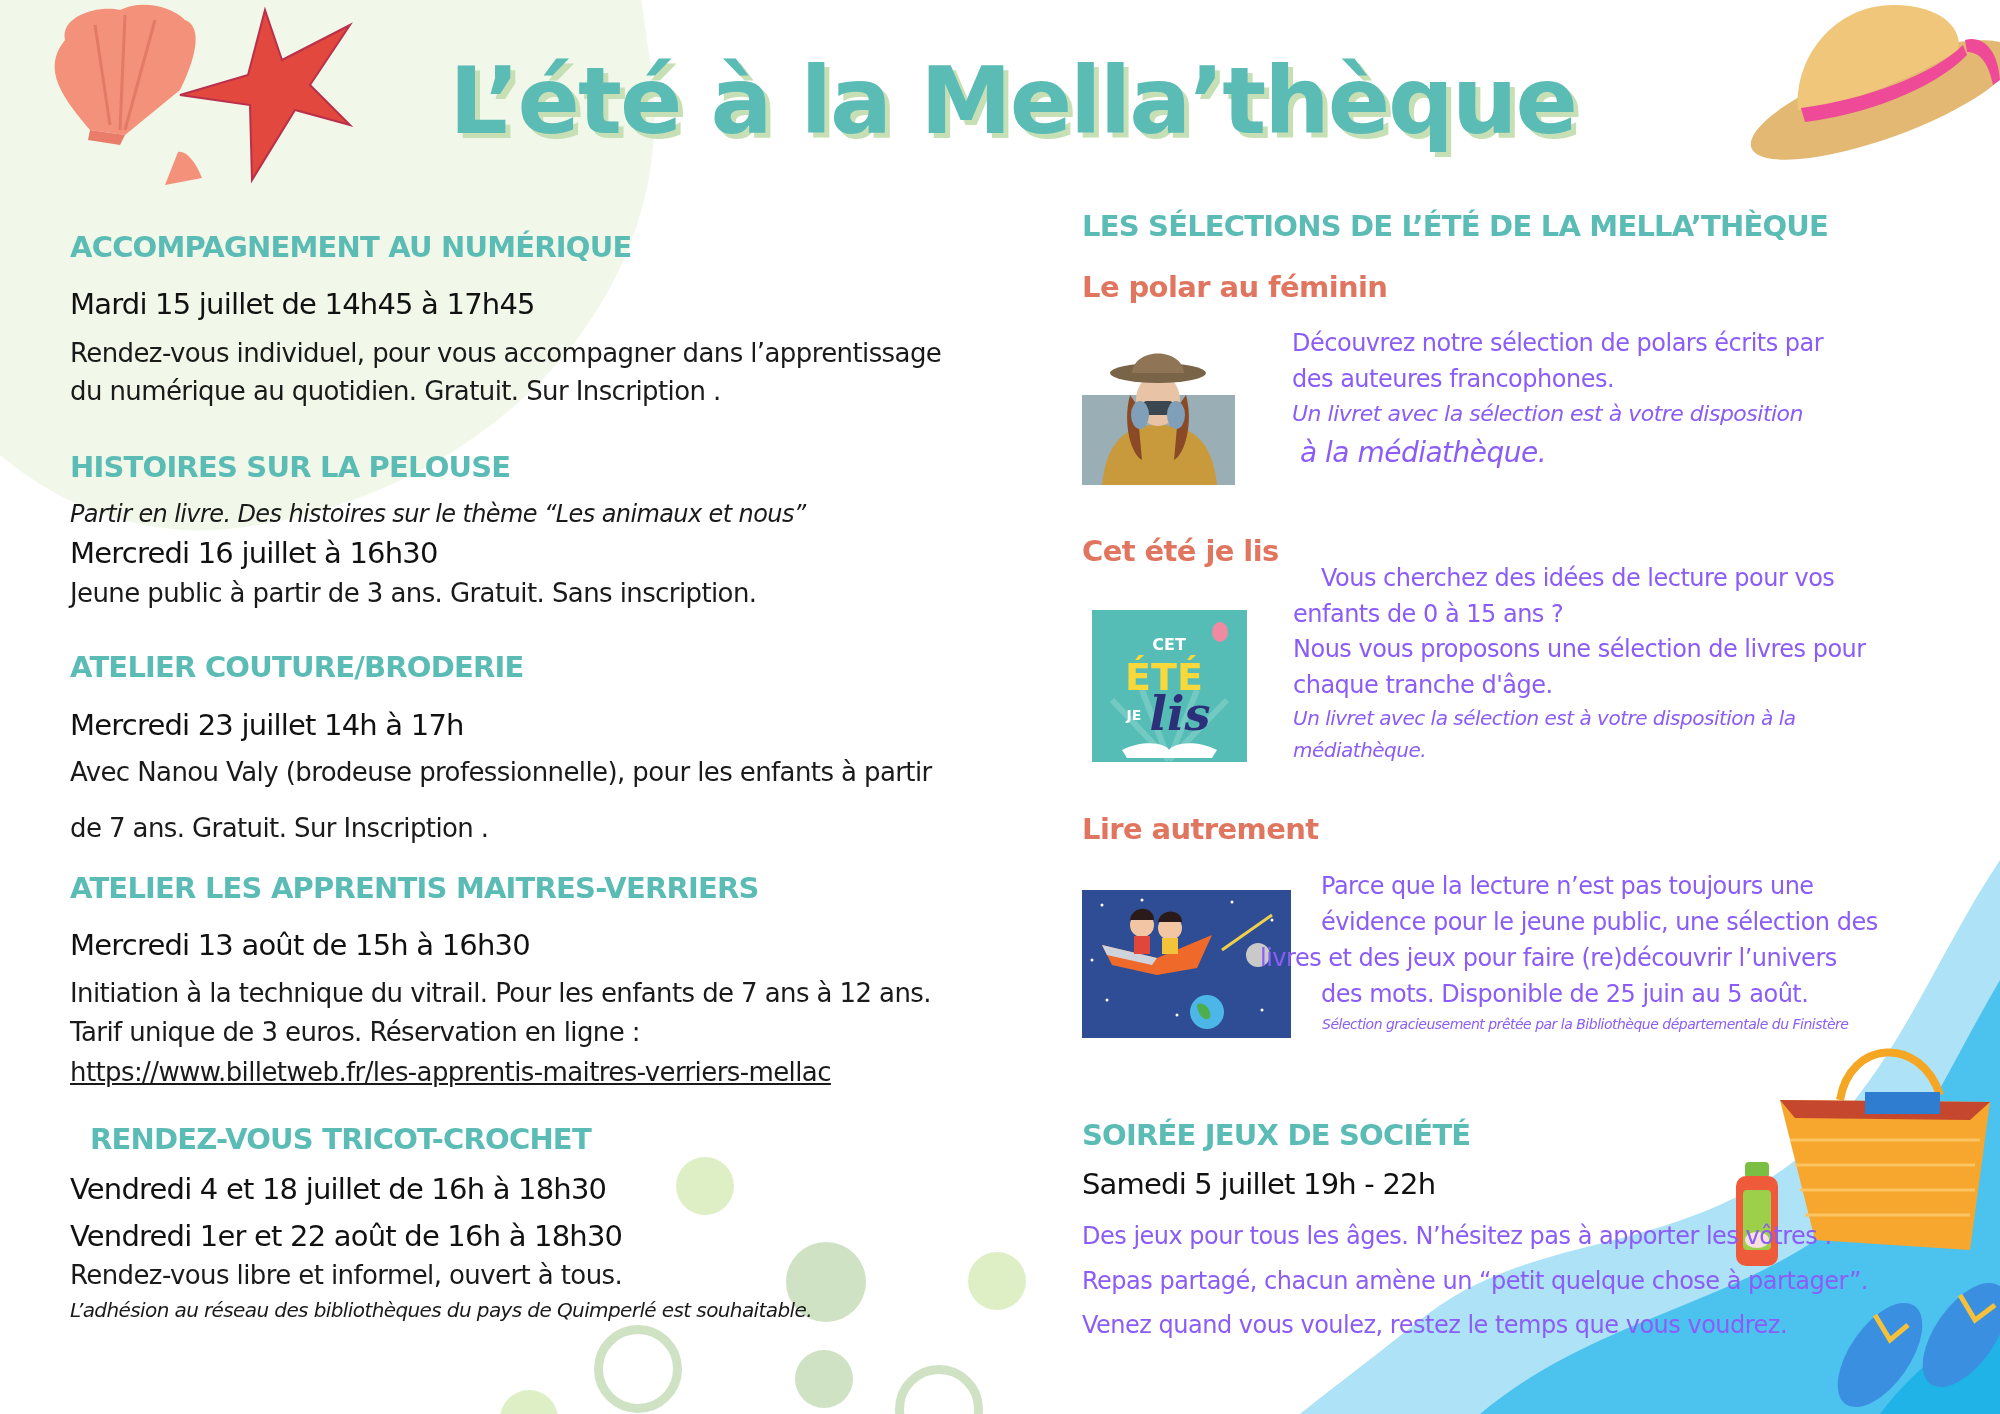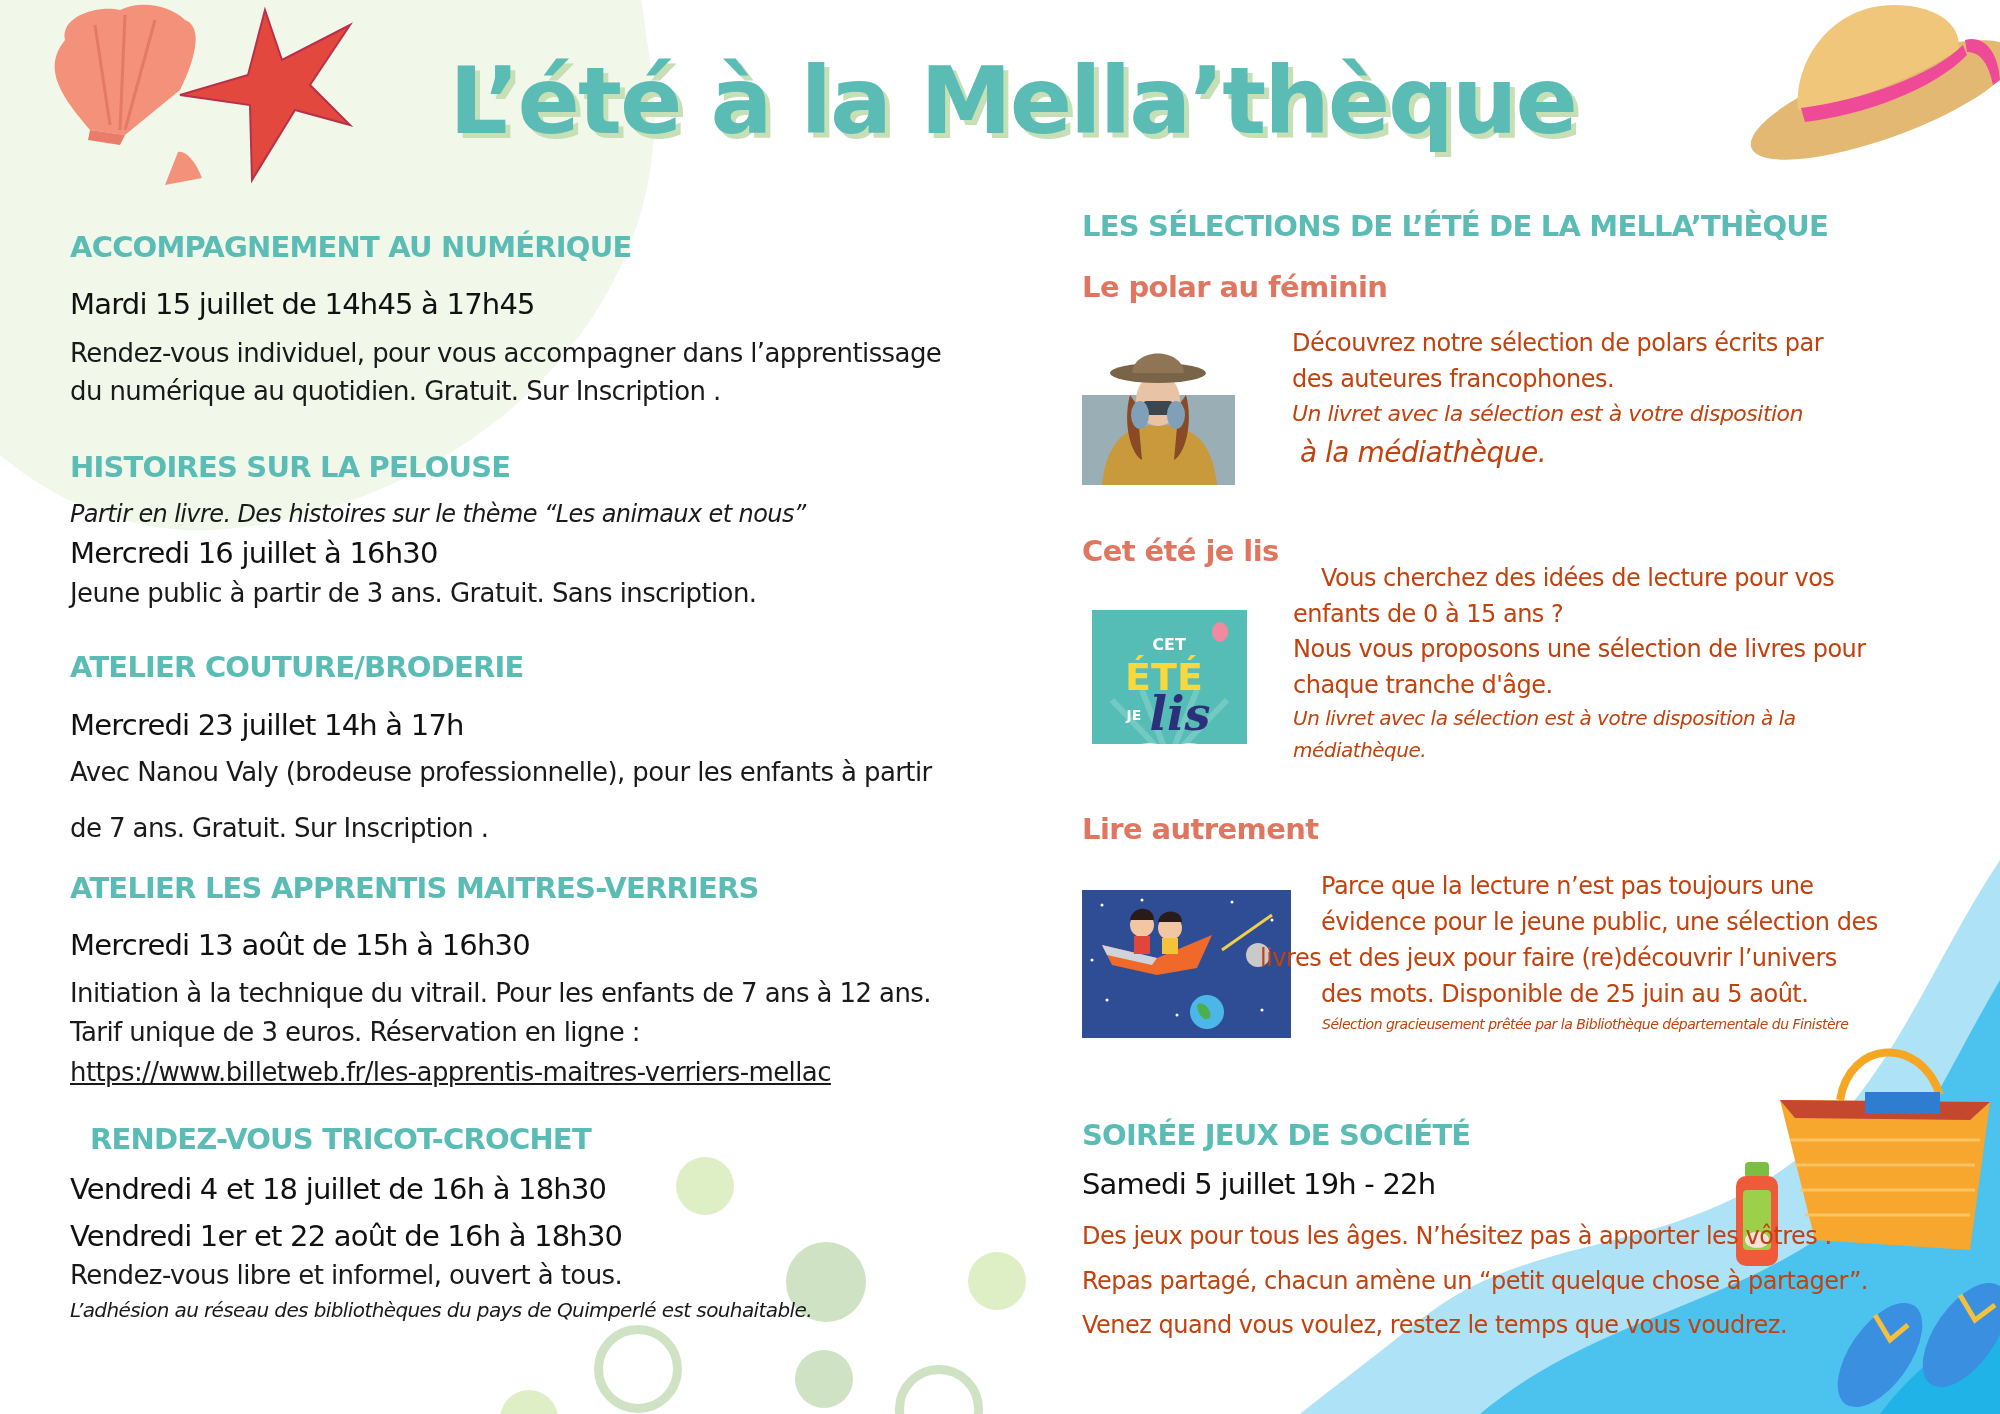--- a/index.html
+++ b/index.html
@@ -4,21 +4,21 @@
 <style>
   html, body { margin:0; padding:0; }
   body { width:2000px; height:1414px; position:relative; overflow:hidden; background:#ffffff; font-family:"DejaVu Sans", sans-serif; color:#111; }
   .abs { position:absolute; }
   .blob-tl { position:absolute; left:-120px; top:-200px; width:780px; height:720px; background:#f1f7e9; border-radius:0 0 60% 40% / 0 0 55% 45%; transform:rotate(-8deg); }
   .title { position:absolute; left:0; width:2000px; top:48px; text-align:center; font-family:"DejaVu Sans", sans-serif; font-weight:bold; font-size:92px; letter-spacing:-2px; color:#5bbcb5; text-shadow:5px 5px 0 #c7dfb4; white-space:nowrap; padding-left:25px; box-sizing:border-box; }
   .h-teal { position:absolute; font-family:"DejaVu Sans", sans-serif; font-weight:bold; font-size:29px; color:#5bbcb5; letter-spacing:-0.8px; white-space:nowrap; }
   .h-coral { position:absolute; font-family:"DejaVu Sans", sans-serif; font-weight:bold; font-size:29px; color:#e07660; letter-spacing:-0.6px; white-space:nowrap; }
   .date { position:absolute; font-family:"DejaVu Sans", sans-serif; font-weight:normal; font-size:29px; color:#111; letter-spacing:-0.8px; white-space:nowrap; }
   .body { position:absolute; font-family:"DejaVu Sans", sans-serif; font-size:26px; color:#1a1a1a; letter-spacing:-0.6px; white-space:nowrap; }
-  .body-r { position:absolute; font-family:"DejaVu Sans", sans-serif; font-size:24px; color:#c2410c; letter-spacing:-0.5px; white-space:nowrap; }
+  .body-r { position:absolute; font-family:"DejaVu Sans", sans-serif; font-size:24px; color:#8b5cf6; letter-spacing:-0.5px; white-space:nowrap; }
   .ital { font-style:italic; }
   .small { font-size:20px; }
   .tiny { font-size:14px; }
   .link { text-decoration:underline; color:#1a1a1a; cursor:pointer; }
   .thumb { position:absolute; overflow:hidden; }
   .dot { position:absolute; border-radius:50%; }
   .ring { position:absolute; border-radius:50%; border:9px solid #cfe3c4; background:transparent; box-sizing:border-box; }
 </style>
 </head>
 <body>
@@ -137,21 +137,21 @@
       <ellipse cx="58" cy="80" rx="9" ry="14" fill="#7fa0b8"></ellipse>
       <ellipse cx="94" cy="80" rx="9" ry="14" fill="#7fa0b8"></ellipse>
     </svg>
   </div>
   <div class="body-r" style="left:1292px; top:329px;">Découvrez notre sélection de polars écrits par</div>
   <div class="body-r" style="left:1292px; top:365px;">des auteures francophones.</div>
   <div class="body-r ital" style="left:1292px; top:401px; font-size:22px;">Un livret avec la sélection est à votre disposition</div>
   <div class="body-r ital" style="left:1300px; top:436px; font-size:28px;">à la médiathèque.</div>
 
   <div class="h-coral" style="left:1082px; top:534px;">Cet été je lis</div>
-  <div class="thumb" style="left:1092px; top:610px; width:155px; height:134px; background:#56bdb6;">
+  <div class="thumb" style="left:1092px; top:610px; width:155px; height:152px; background:#56bdb6;">
     <svg width="155" height="155" viewBox="0 0 155 155">
       <g stroke="#7fd0c9" stroke-width="6" opacity="0.7">
         <line x1="77" y1="150" x2="20" y2="90"></line>
           <line x1="77" y1="150" x2="50" y2="80"></line>
         <line x1="77" y1="150" x2="105" y2="80"></line>
           <line x1="77" y1="150" x2="135" y2="90"></line>
       </g>
       <ellipse cx="128" cy="22" rx="8" ry="10" fill="#f08aa0"></ellipse>
       <text x="77" y="40" text-anchor="middle" font-family="DejaVu Sans, sans-serif" font-weight="bold" font-size="16" fill="#ffffff">CET</text>
       <text x="72" y="80" text-anchor="middle" font-family="DejaVu Sans, sans-serif" font-weight="bold" font-size="38" fill="#f8d83a">ÉTÉ</text>

